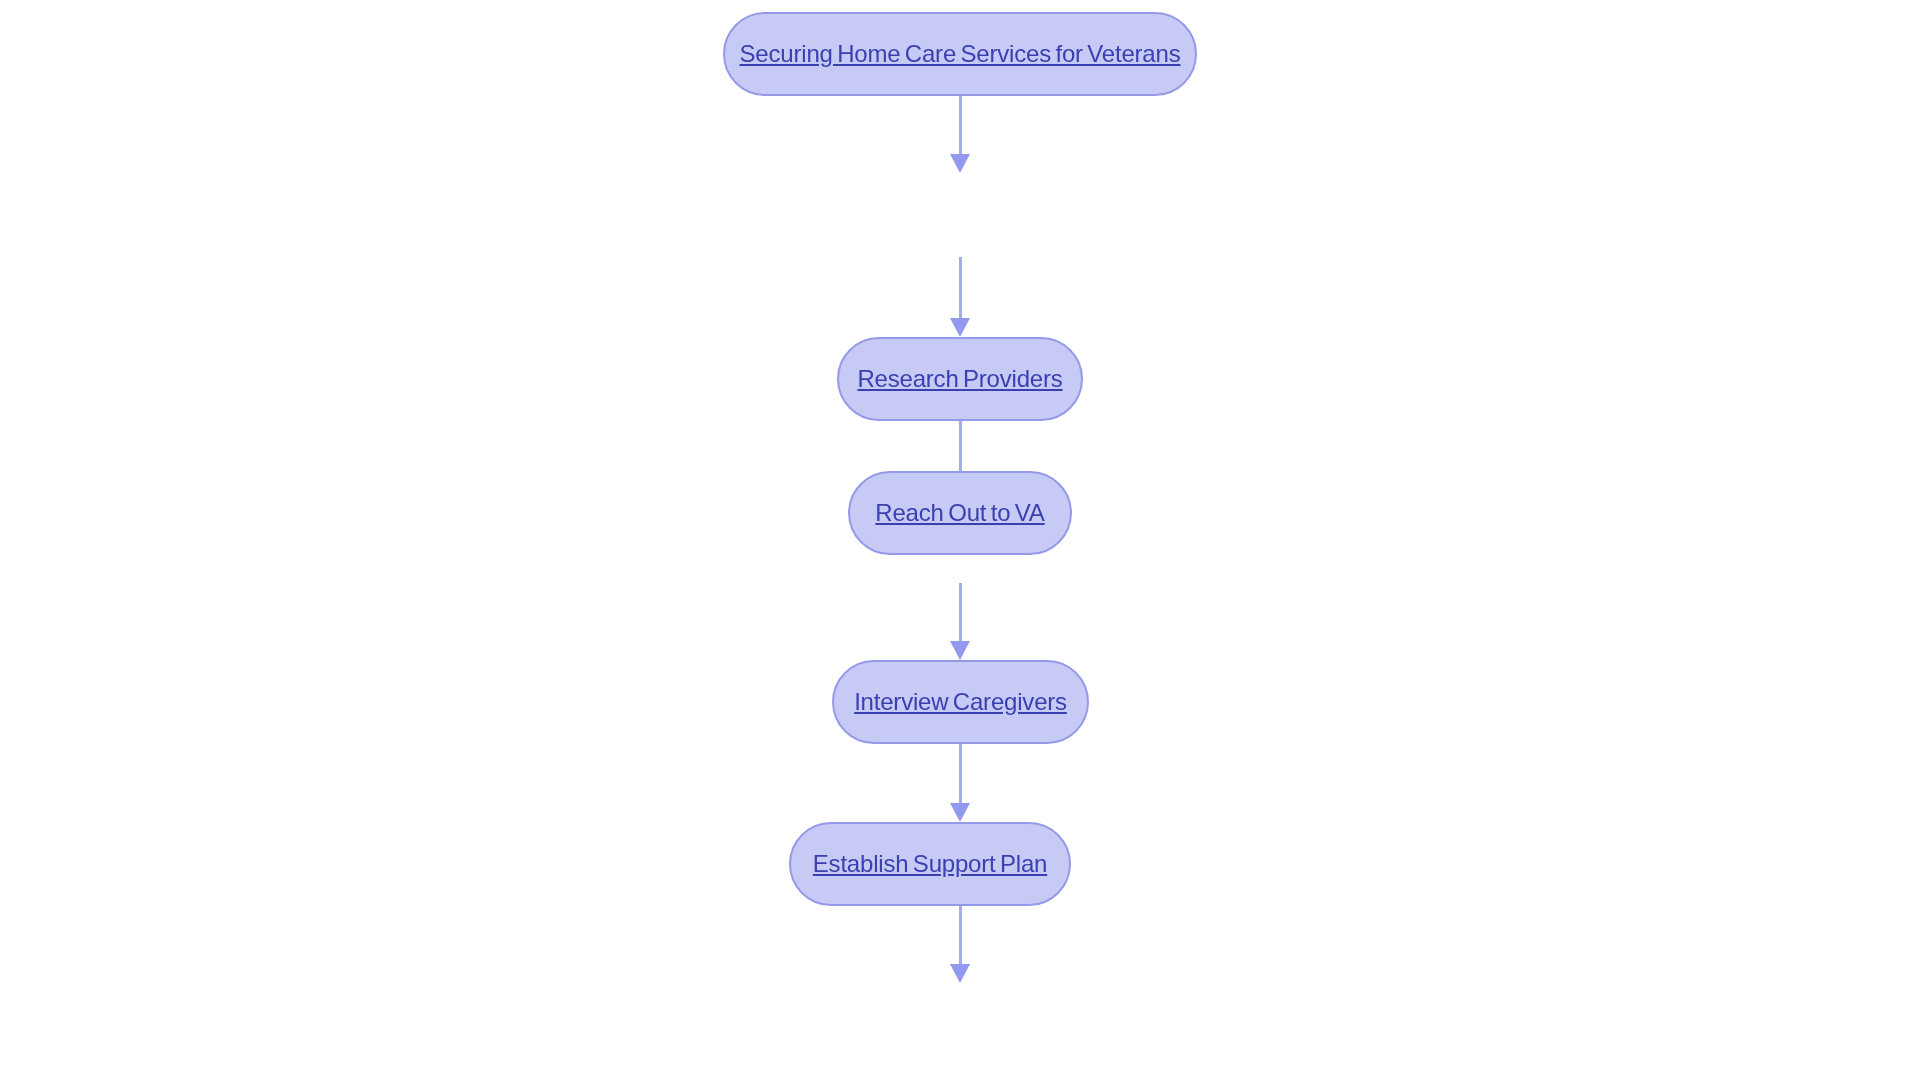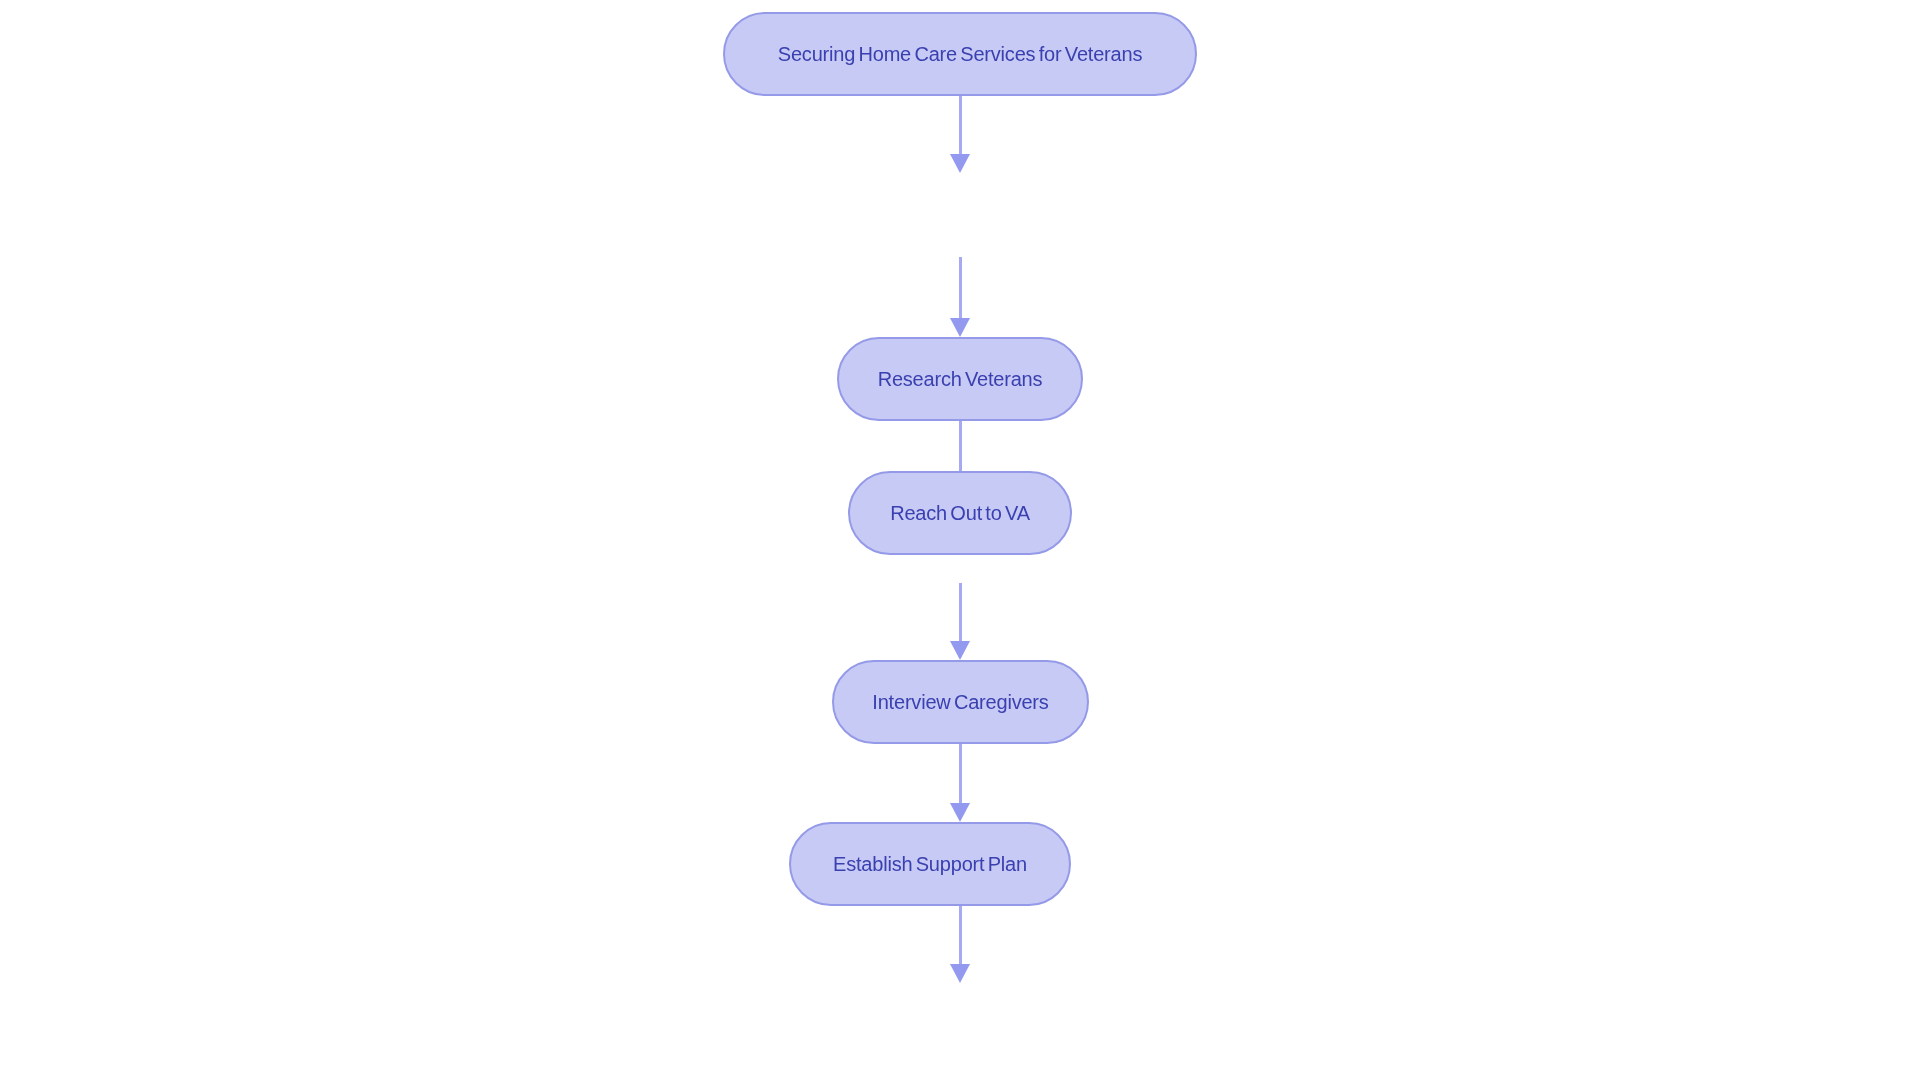--- a/index.html
+++ b/index.html
@@ -22,25 +22,26 @@
     border-radius: 42px;
     background: var(--node-fill, #c7caf5);
     border: 2px solid var(--node-border, #959ae8);
     box-sizing: border-box;
     display: flex;
     align-items: center;
     justify-content: center;
   }
   .flow-node .label {
     color: var(--node-text, #3a40b0);
-    font-size: 20px;
+    font-size: 24px;
     letter-spacing: -0.2px;
     word-spacing: -2px;
     white-space: nowrap;
     line-height: 1;
+    text-decoration: underline;
   }
   
   .n0 { top: 12px;  left: 723px; width: 474px; }
   .n1 { top: 173px; left: 862px; width: 196px; }
   .n2 { top: 337px; left: 837px; width: 246px; }
   .n3 { top: 471px; left: 848px; width: 224px; justify-content: center; }
   .n4 { top: 660px; left: 832px; width: 257px; }
   .n5 { top: 822px; left: 789px; width: 282px; }
   .n6 { top: 983px; left: 847px; width: 227px; }
 
@@ -85,21 +86,21 @@
     <div class="arrowhead"></div>
   </div>
 
 
   <div class="connector c1">
     <div class="stem"></div>
     <div class="arrowhead"></div>
   </div>
 
   <div class="flow-node n2">
-    <span class="label">Research Veterans</span>
+    <span class="label">Research Providers</span>
   </div>
 
   <div class="connector c2">
     <div class="stem"></div>
     <div class="arrowhead"></div>
   </div>
 
   <div class="flow-node n3">
     <span class="label">Reach Out to VA</span>
   </div>

